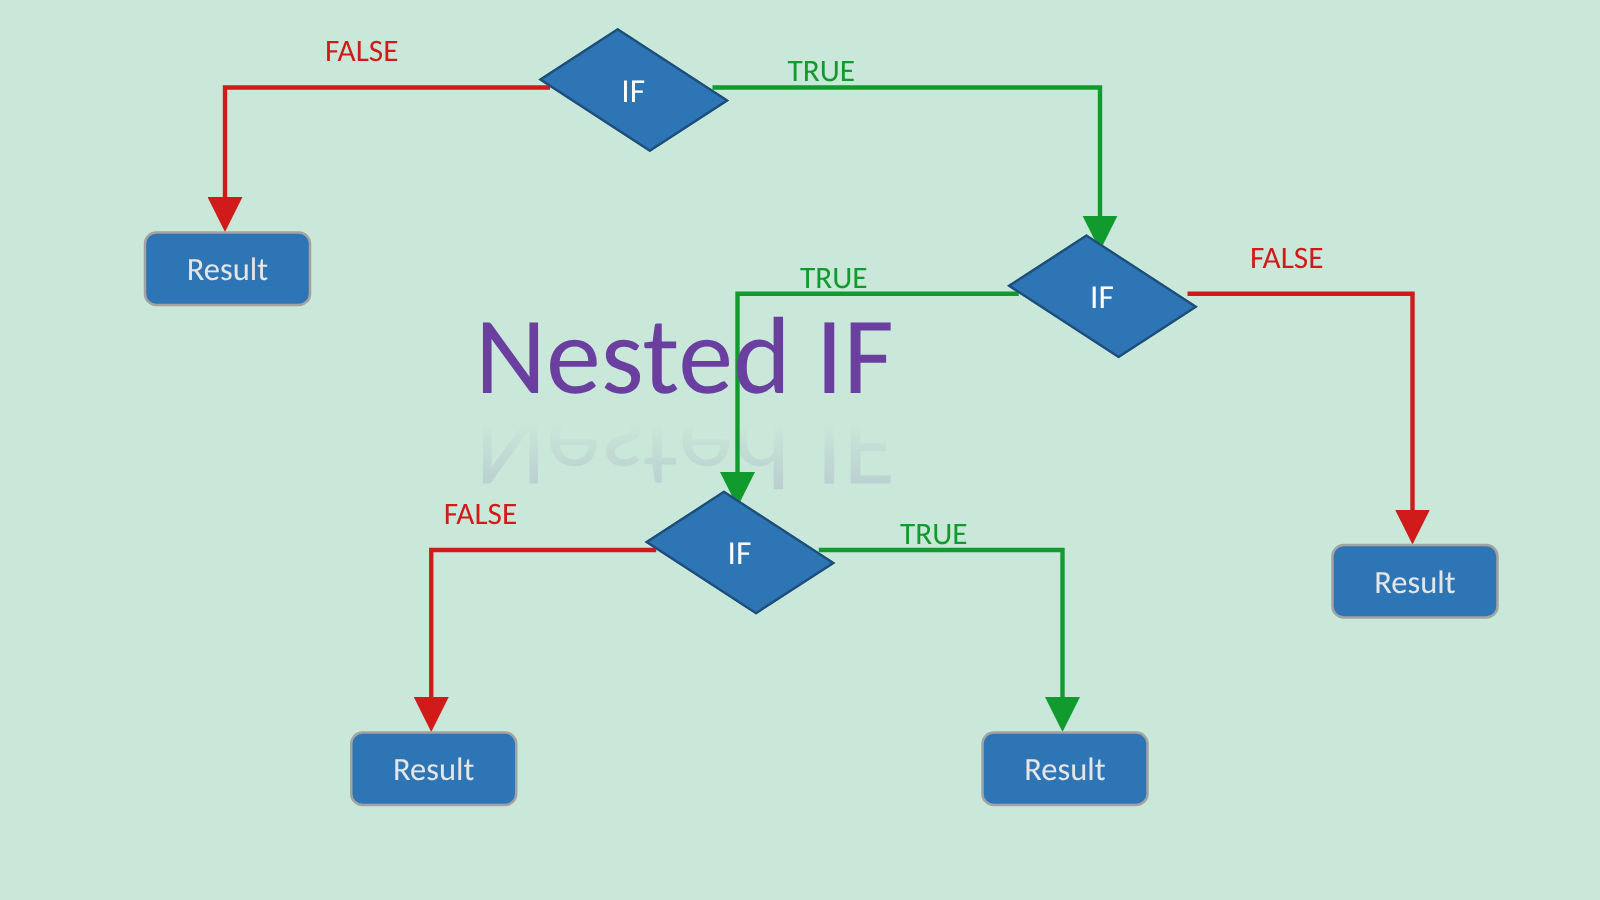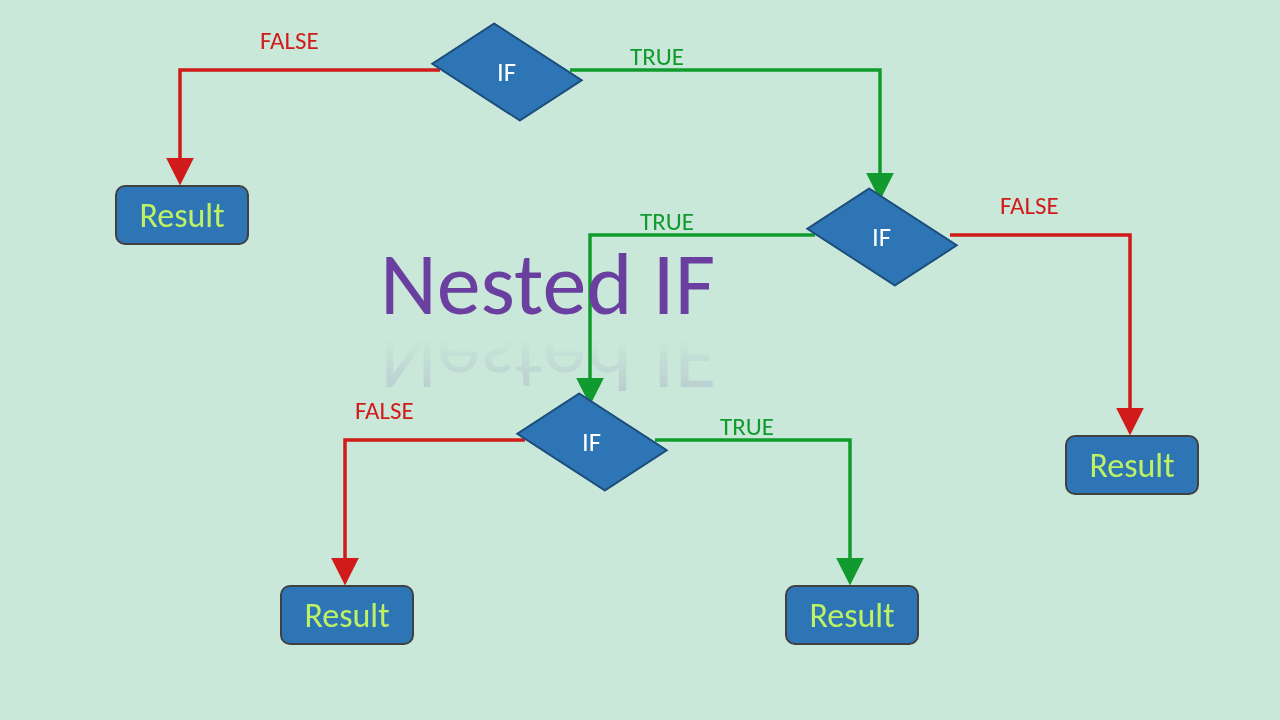--- a/index.html
+++ b/index.html
@@ -26,24 +26,24 @@
   .diamond span {
     transform: skew(12deg, 12deg) rotate(-45deg);
     color: #fff;
     font-size: 28px;
   }
   .resultbox {
     position: absolute;
     width: 130px;
     height: 56px;
     background: #2e75b6;
-    border: 2px solid #404040;
+    border: 2px solid #a3a3a3;
     border-radius: 10px;
-    color: #bef264;
-    font-size: 34px;
+    color: #e5e5e5;
+    font-size: 26px;
     display: flex;
     align-items: center;
     justify-content: center;
   }
   .label {
     position: absolute;
     font-size: 25px;
     font-weight: 400;
   }
   .label.true  { color: #119a2d; margin-top: 16px; }

